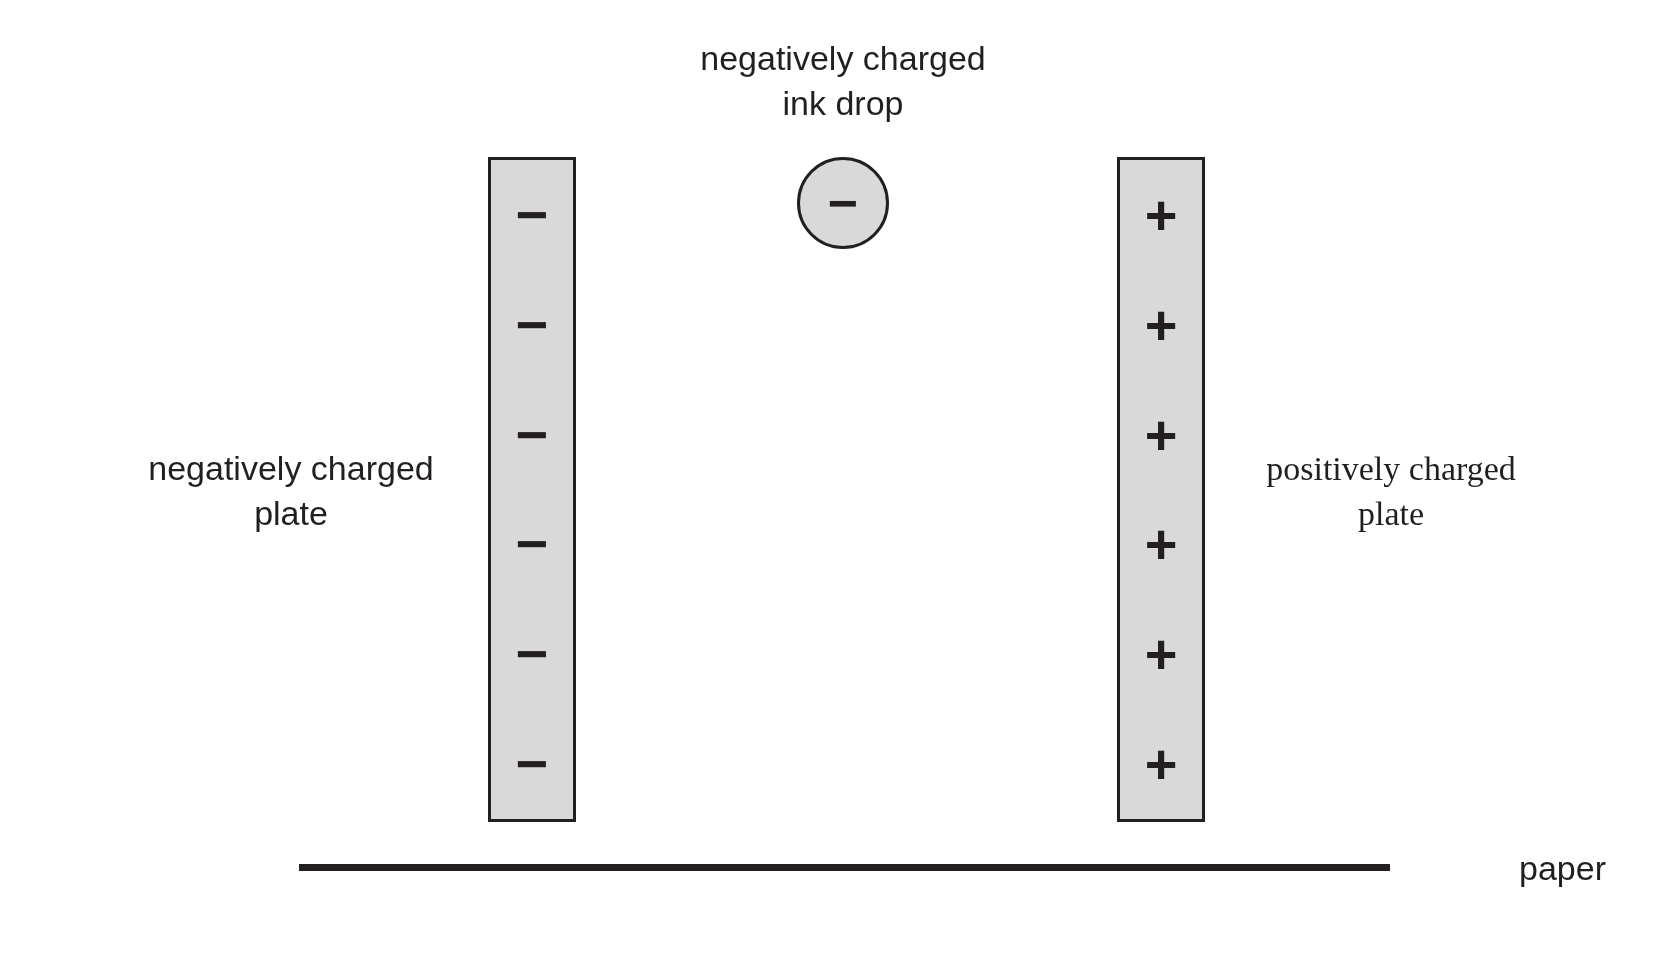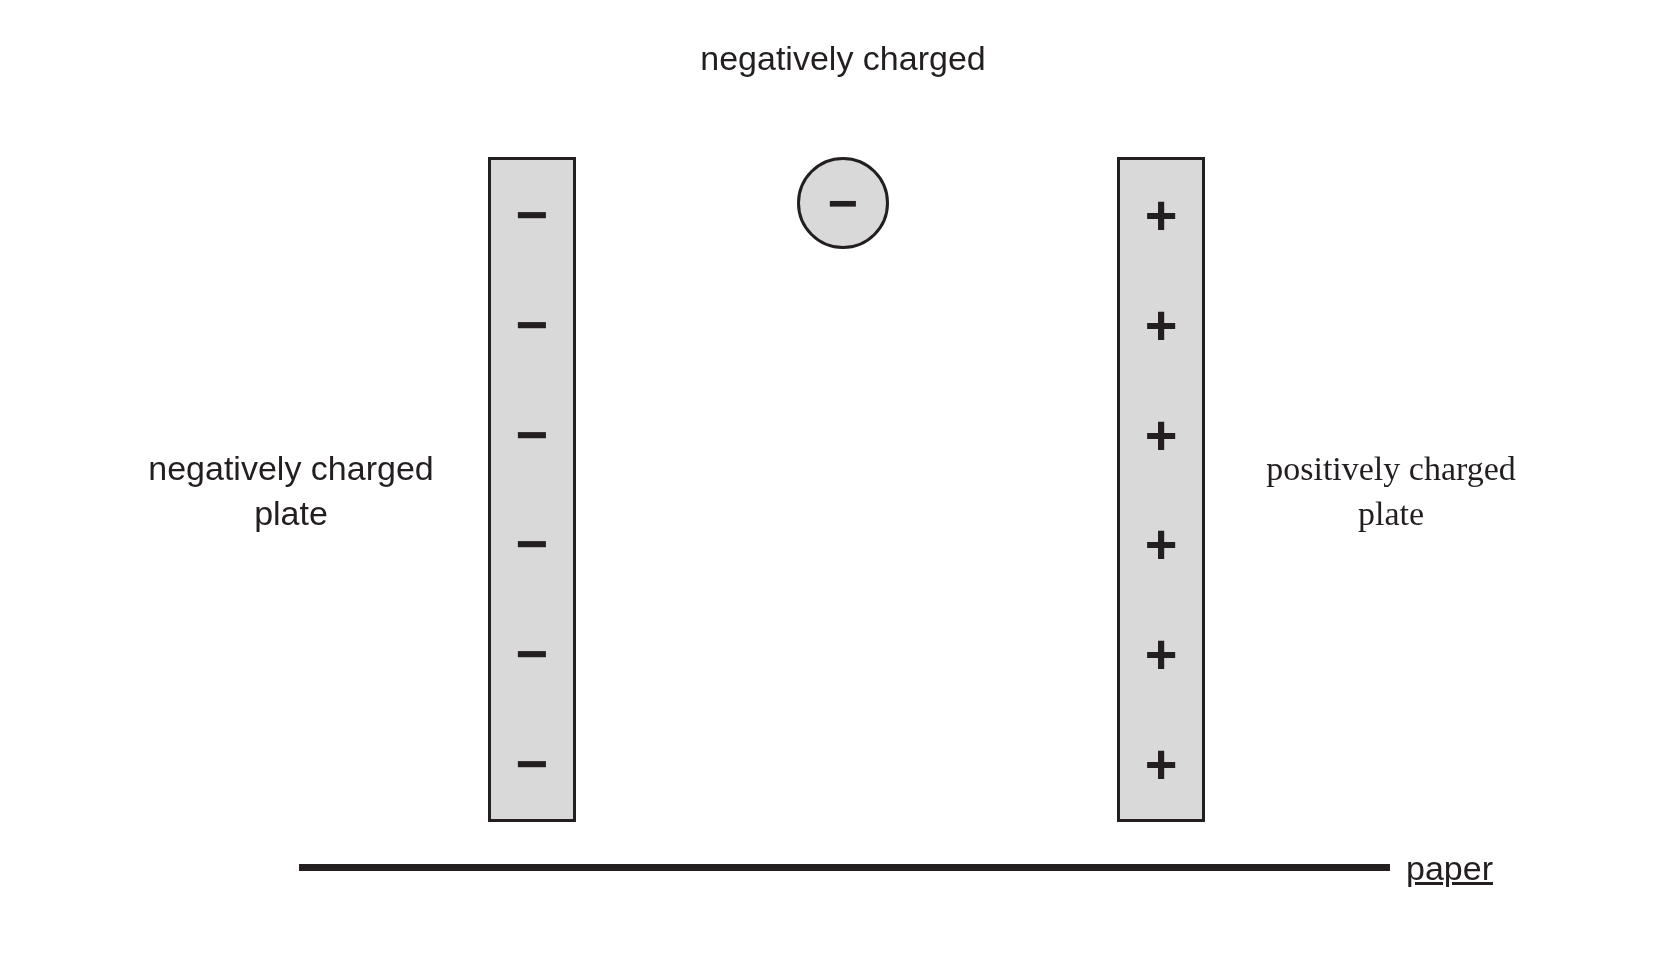--- a/index.html
+++ b/index.html
@@ -68,33 +68,33 @@
     top: 864px;
     width: 1091px;
     height: 7px;
     background: #231f20;
   }
   .paper-label {
     position: absolute;
     left: 1406px;
     top: 846px;
     width: 200px;
-    text-align: left;
+    text-align: right;
     font-size: 34px;
     line-height: 45px;
-    text-decoration: underline;
   }
 </style>
 </head>
 <body>
 
 <div class="canvas">
 
   <div class="label title-label">
     <div>negatively charged</div>
+    <div>ink drop</div>
   </div>
 
   <div class="ink-drop">
     <span class="charge-sign">−</span>
   </div>
 
   <div class="plate plate-left">
     <span class="charge-sign">−</span>
     <span class="charge-sign">−</span>
     <span class="charge-sign">−</span>

